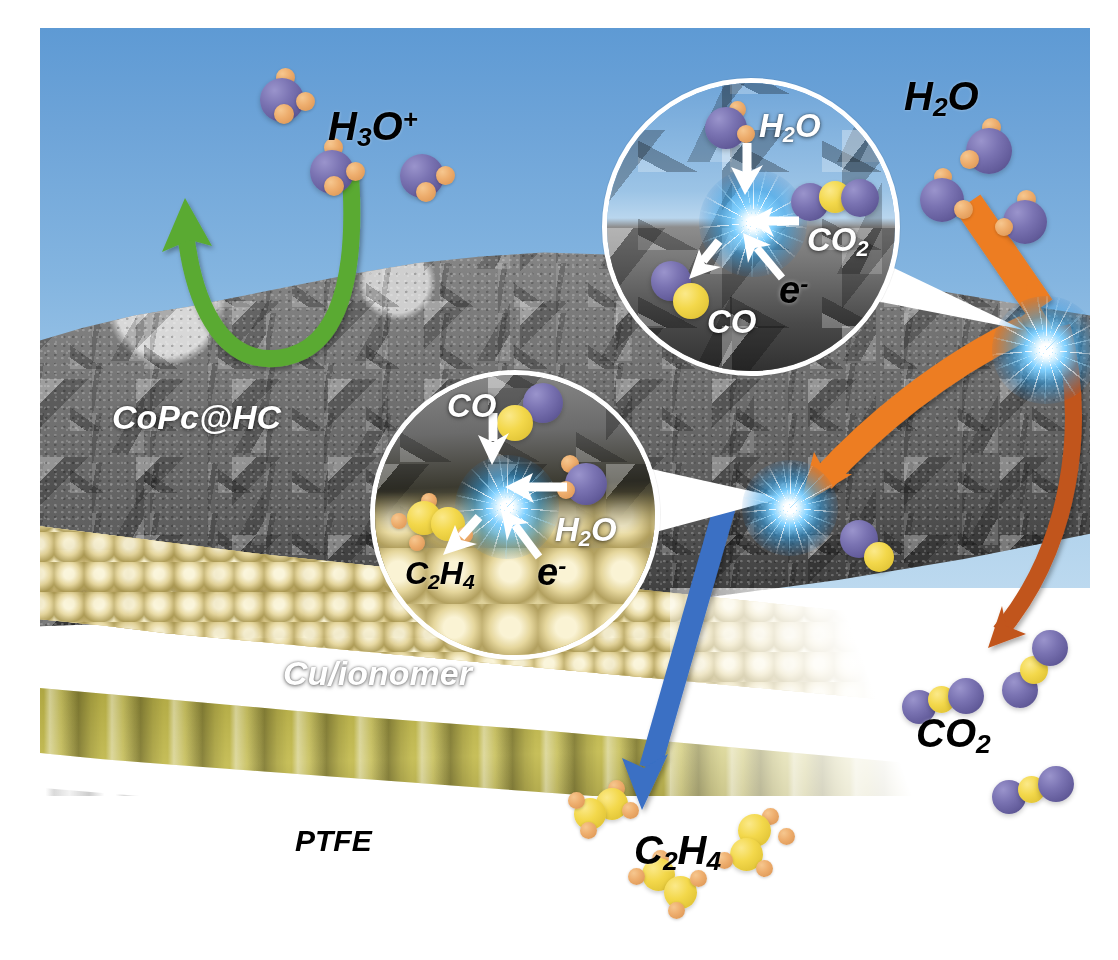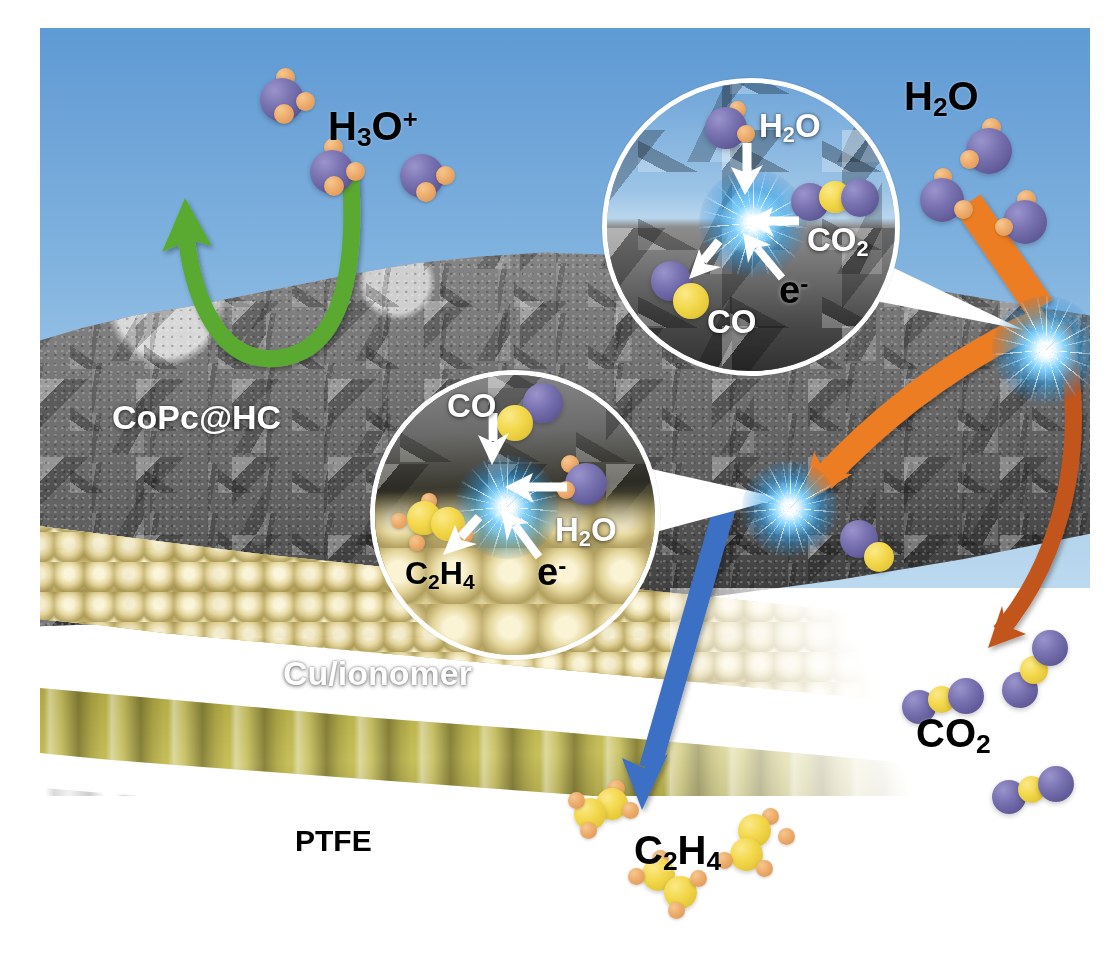--- a/index.html
+++ b/index.html
@@ -4,21 +4,21 @@
 <title>CO2 Electrolysis Tandem Catalyst Schematic</title>
 <style>
   html,body{margin:0;padding:0;background:#ffffff;}
   body{width:1118px;height:960px;overflow:hidden;
        font-family:"Liberation Sans","DejaVu Sans",sans-serif;}
 
   #stage{position:relative;width:1118px;height:960px;background:#ffffff;overflow:hidden;}
 
   
   #fig{position:absolute;left:40px;top:28px;width:1050px;height:918px;overflow:hidden;
-       background:#ffffff;}
+       background:#ffffff;font-style:italic;}
 
   
   .sky{position:absolute;left:0;top:0;width:1050px;height:560px;
        background:linear-gradient(180deg,#5e9ad4 0%,#6ea4d8 18%,#84b5e0 45%,#a3cae9 72%,#bcd9ef 100%);}
 
   
   .layer{position:absolute;left:0;width:1050px;}
 
   
   .hc{top:195px;height:420px;

